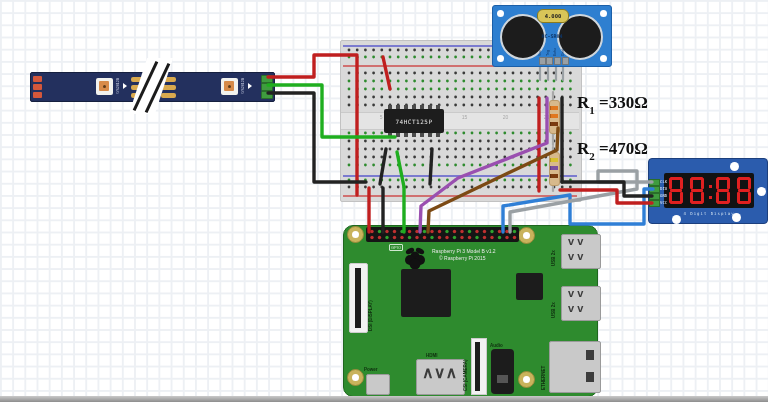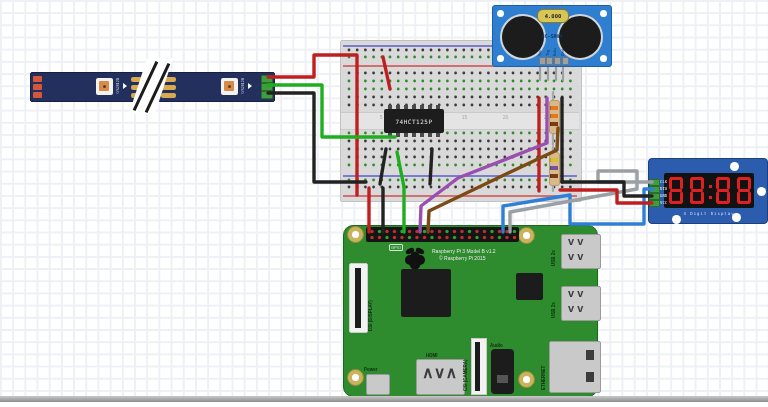--- a/index.html
+++ b/index.html
@@ -582,20 +582,22 @@
       <div class="band" style="top: 5px; background: rgb(224, 120, 32); border-left: 1px solid rgba(0, 0, 0, 0.2);"></div>
       <div class="band" style="top: 13px; background: rgb(224, 120, 32); border-left: 1px solid rgba(0, 0, 0, 0.2);"></div>
       <div class="band" style="top: 21px; background: rgb(122, 59, 16); border-left: 1px solid rgba(0, 0, 0, 0.2);"></div>
     </div>
   <div class="comp resistor" id="r2" style="left:549px;top:152px">
       <div class="band" style="top: 5px; background: rgb(216, 192, 48); border-left: 1px solid rgba(0, 0, 0, 0.2);"></div>
       <div class="band" style="top: 13px; background: rgb(122, 79, 160); border-left: 1px solid rgba(0, 0, 0, 0.2);"></div>
       <div class="band" style="top: 21px; background: rgb(122, 59, 16); border-left: 1px solid rgba(0, 0, 0, 0.2);"></div>
     </div>
 
+  <div class="comp rlabel" style="left:577px;top:93px"><span>R</span><sub>1</sub><span> =330Ω</span></div>
+  <div class="comp rlabel" style="left:577px;top:139px"><span>R</span><sub>2</sub><span> =470Ω</span></div>
 
   <div class="comp display">
     <div class="dhole" style="left:81px;top:3px"></div>
     <div class="dhole" style="left:83px;top:54px"></div>
     <div class="dhole" style="left:108px;top:28px"></div>
     <div class="dhole" style="left:23px;top:56px"></div>
     <div class="screen">
       <svg id="digit-svg" width="90" height="35" viewBox="0 0 90 35">
           <rect x="6" y="4" width="12" height="3" rx="1" fill="#e02020"></rect>
           <rect x="16" y="5" width="3" height="11" rx="1" fill="#e02020"></rect>

